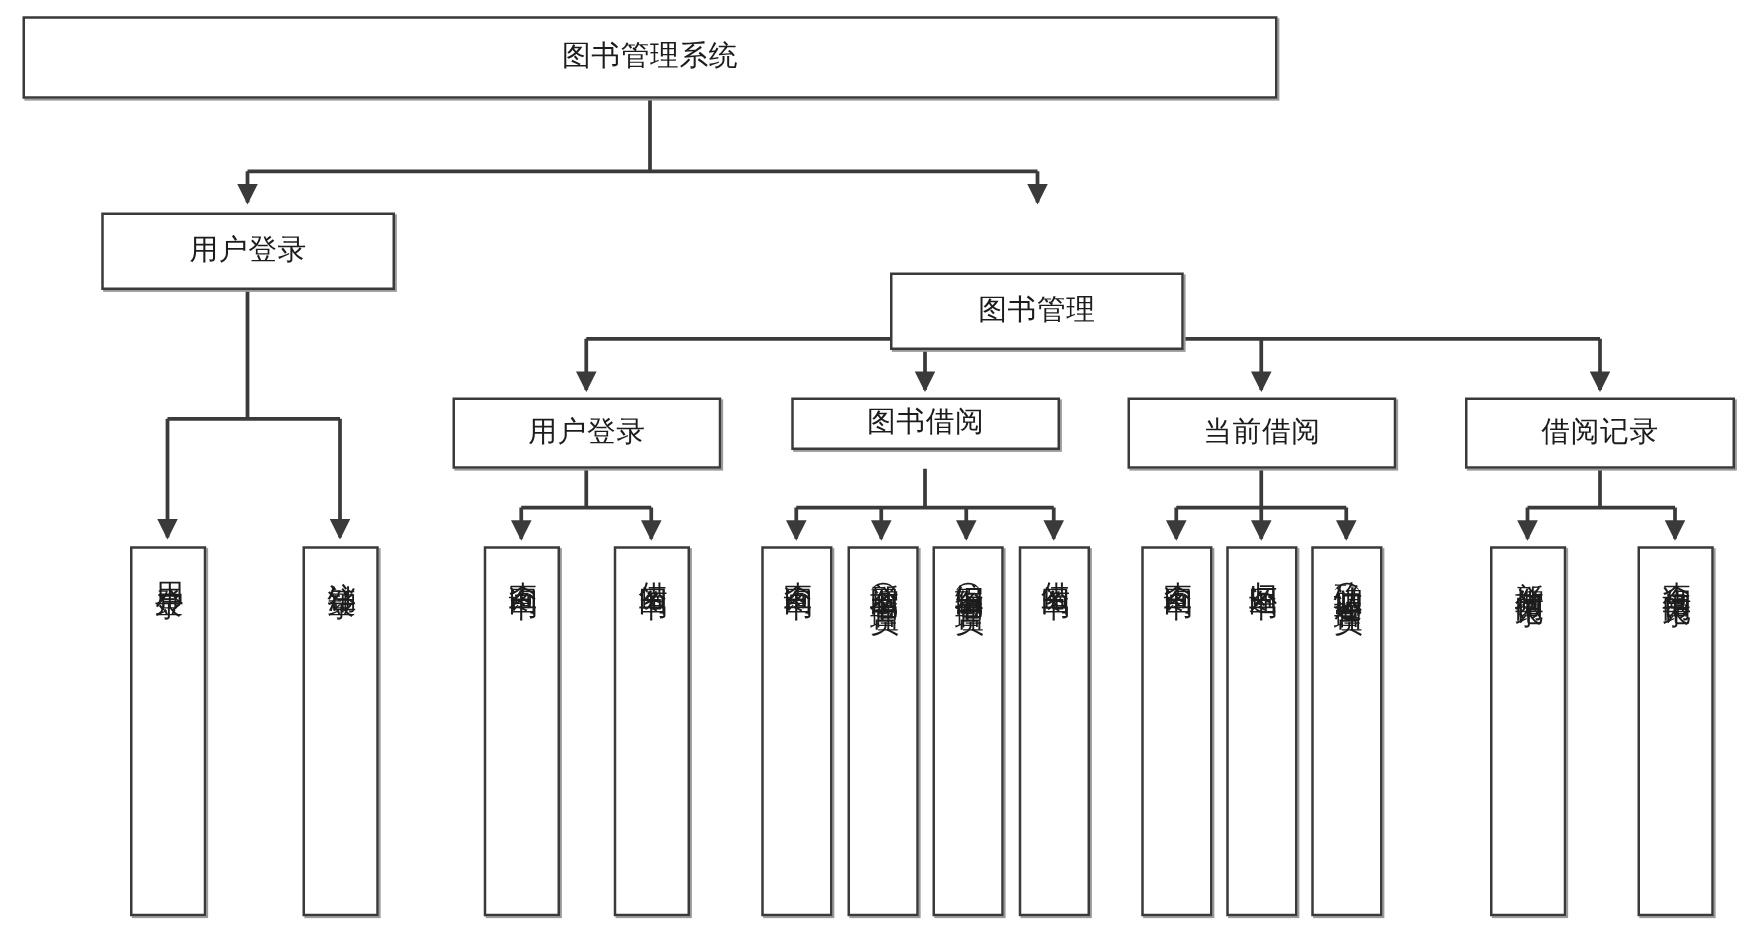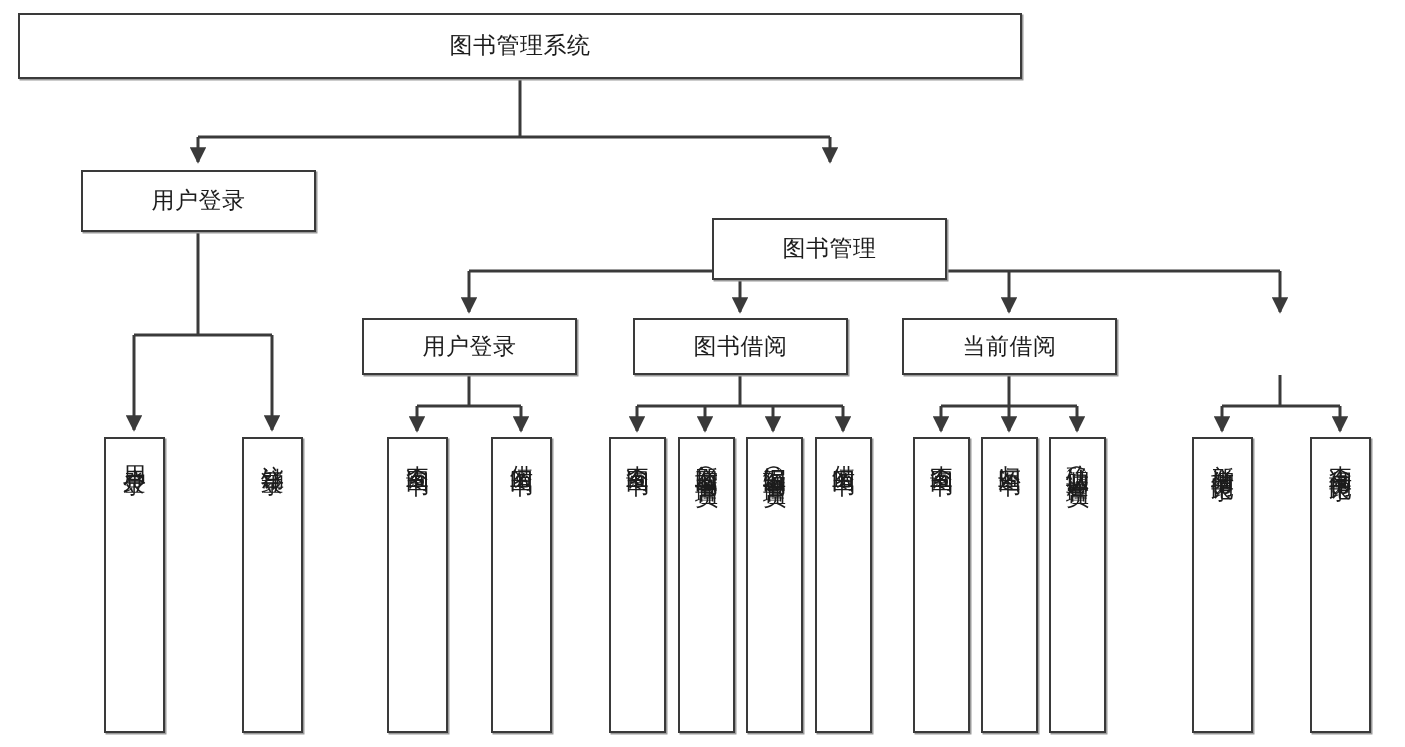--- a/index.html
+++ b/index.html
@@ -135,28 +135,31 @@
   </div>
 
   <div class="node horizontal" style="left:712px; top:170px; width:235px; height:62px;margin-top:48px;">
     <span class="label">图书管理</span>
   </div>
 
   <div class="node horizontal" style="left:362px; top:318px; width:215px; height:57px;">
     <span class="label">用户登录</span>
   </div>
 
-  <div class="node horizontal" style="left:633px; top:318px; width:215px; height:57px;">
+  <div class="node horizontal" style="left:633px; top:318px; width:215px; height:42px;">
     <span class="label">图书借阅</span>
   </div>
 
   <div class="node horizontal" style="left:902px; top:318px; width:215px; height:57px;">
     <span class="label">当前借阅</span>
   </div>
 
+  <div class="node horizontal" style="left:1172px; top:318px; width:216px; height:57px;">
+    <span class="label">借阅记录</span>
+  </div>
 
   <div class="node vertical" style="left:104px; top:437px; width:61px; height:296px;">
     <span class="label">用户登录</span>
   </div>
 
   <div class="node vertical" style="left:242px; top:437px; width:61px; height:296px;">
     <span class="label">注销登录</span>
   </div>
 
   <div class="node vertical" style="left:387px; top:437px; width:61px; height:296px;">

